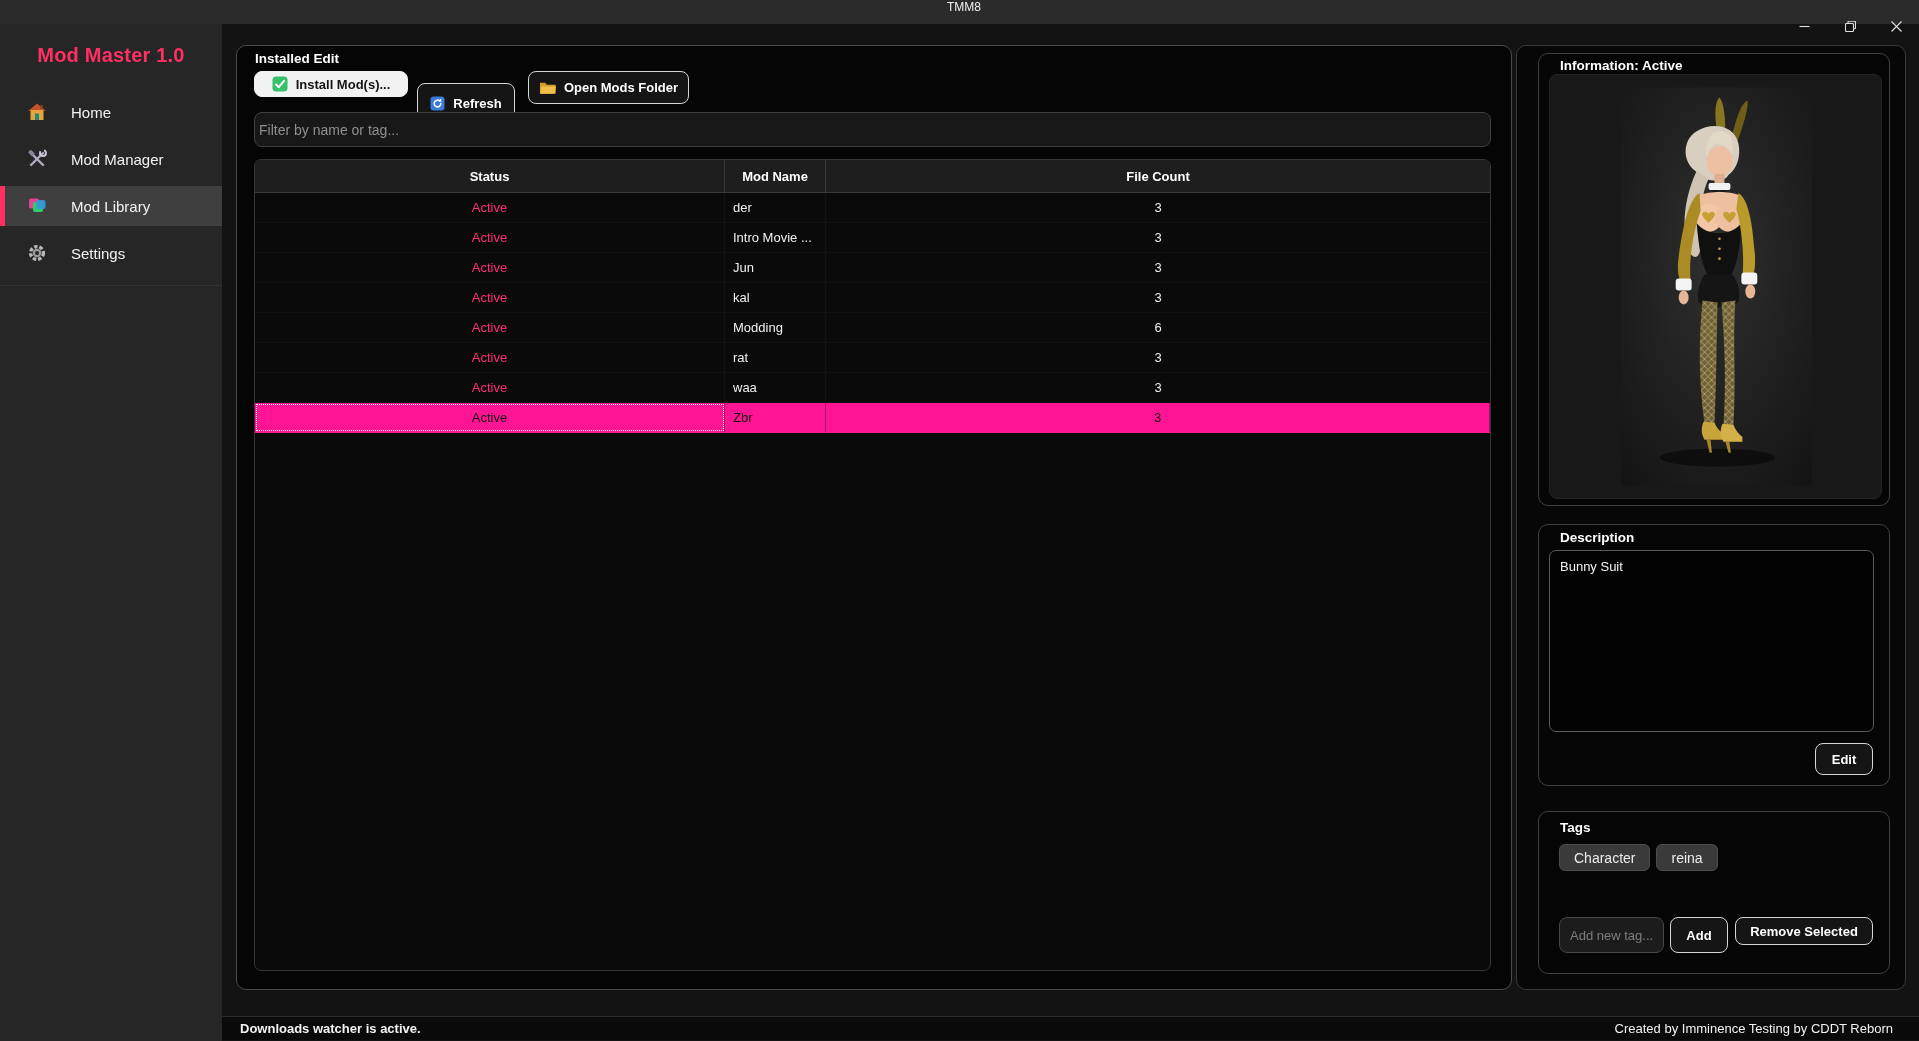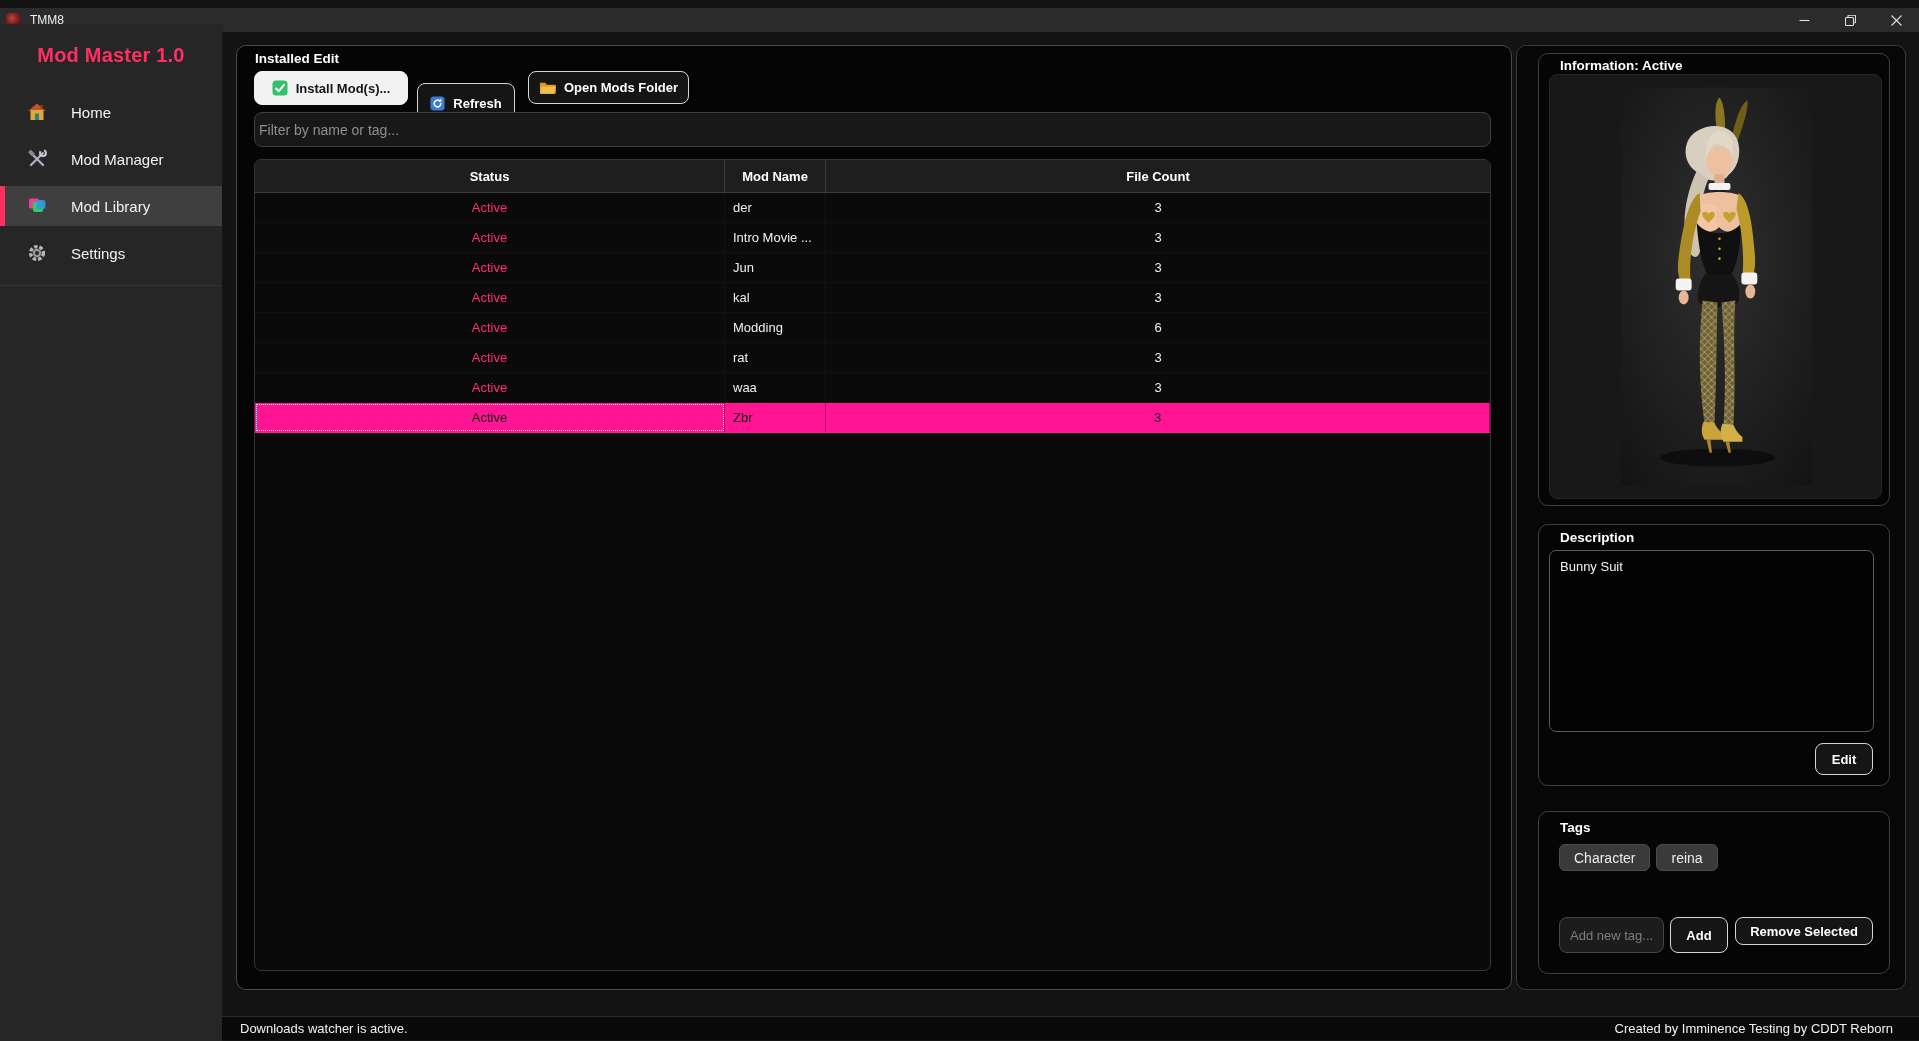--- a/index.html
+++ b/index.html
@@ -1,21 +1,21 @@
 <!DOCTYPE html>
 <html style="--accent: #ff2e63; --sel: #ff1493; --status: #ff2d78;"><head>
 <meta charset="utf-8">
 <style>
   * { margin:0; padding:0; box-sizing:border-box; }
   html,body { background:#000; }
   body { font-family:"Liberation Sans","DejaVu Sans",sans-serif; }
   .app { position:relative; width:1919px; height:1041px; background:#131313; overflow:hidden; }
 
   
-  .titlebar { position:absolute; left:0; top:8px; width:1919px; height:24px; background:#2b2b2b; display:flex; align-items:center; }
+  .titlebar { position:absolute; left:0; top:0; width:1919px; height:24px; background:#2b2b2b; display:flex; align-items:center;flex-direction:column; }
   .app-icon { width:15px; height:15px; margin-left:6px; border-radius:3px;
     background:radial-gradient(circle at 40% 35%, #c0453a 0%, #7a1f1f 45%, #2a0d0d 100%); }
   .titlebar-title { color:#f0f0f0; font-size:12px; margin-left:9px; }
   .caption-btns { margin-left:auto; display:flex; height:100%; }
   .cap-btn { width:46px; height:24px; display:flex; align-items:center; justify-content:center; }
   .cap-btn svg { stroke:#e0e0e0; fill:none; stroke-width:1.1; }
 
   
   .sidebar { position:absolute; left:0; top:24px; width:222px; height:1017px; background:#262626; }
   .brand { height:62px; display:flex; align-items:center; justify-content:center;
@@ -32,21 +32,21 @@
   .groupbox { position:absolute; background:#050505; border:1px solid #4a4a4a; border-radius:10px; }
   .group-title { position:absolute; color:#fff; font-size:13.5px; font-weight:bold; }
 
   
   .main-group { left:236px; top:45px; width:1276px; height:945px; }
   .main-group .group-title { left:18px; top:5px; }
   .btn { display:flex; align-items:center; justify-content:center; gap:8px; border-radius:8px;
          font-size:13px; font-weight:bold; cursor:pointer; }
   .btn-light { background:#f2f2f2; border:1px solid #f2f2f2; color:#141414; }
   .btn-dark  { background:#151515; border:1px solid #d6d6d6; color:#fff; }
-  .btn-install { position:absolute; left:17px;  top:25px; width:154px; height:34px; }
+  .btn-install { position:absolute; left:17px;  top:25px; width:154px; height:26px; }
   .btn-refresh { position:absolute; left:180px; top:25px; width:98px;  height:41px;margin-top:12px; }
   .btn-folder  { position:absolute; left:291px; top:25px; width:161px; height:33px; }
 
   .filter-input { position:absolute; left:17px; top:66px; width:1237px; height:35px;
     background:#181818; border:1px solid #3f3f3f; border-radius:8px; color:#e8e8e8;
     font-size:14px; padding:0 4px; font-family:inherit; outline:none; }
   .filter-input::placeholder { color:#8f8f8f; }
 
   
   .mod-table { position:absolute; left:17px; top:113px; width:1237px; height:812px;
@@ -90,21 +90,21 @@
     background:#1c1c1c; border:1px solid #464646; border-radius:8px; color:#ddd;
     font-size:13px; padding:0 10px; font-family:inherit; outline:none; }
   .tag-input::placeholder { color:#7d7d7d; }
   .btn-add { position:absolute; left:131px; top:105px; width:58px; height:36px; }
   .btn-remove { position:absolute; left:196px; top:105px; width:138px; height:28px; }
 
   
   .statusbar { position:absolute; left:222px; top:1016px; width:1697px; height:24px;
     background:#0a0a0a; border-top:1px solid #2b2b2b; display:flex; align-items:center;
     color:#f2f2f2; font-size:13px; }
-  .status-left { margin-left:18px; }
+  .status-left { margin-left:18px;font-weight:bold; }
   .status-right { margin-left:auto; margin-right:26px; }
 </style>
 </head>
 <body>
 
 <div class="app">
 
   <div class="titlebar">
     <div class="app-icon"></div>
     <div class="titlebar-title">TMM8</div>

